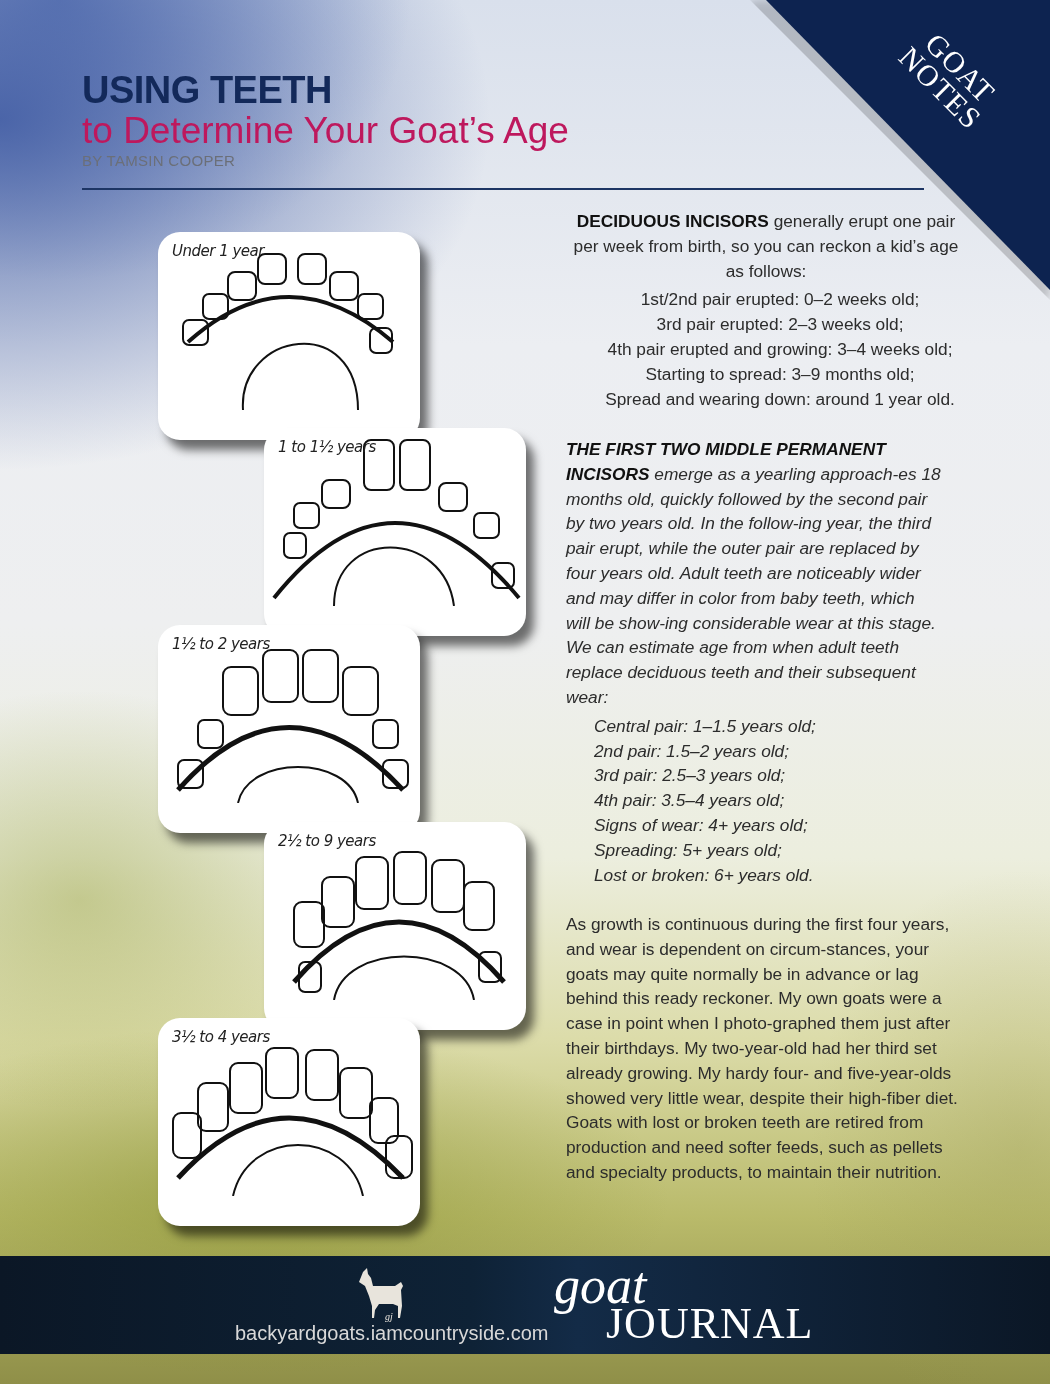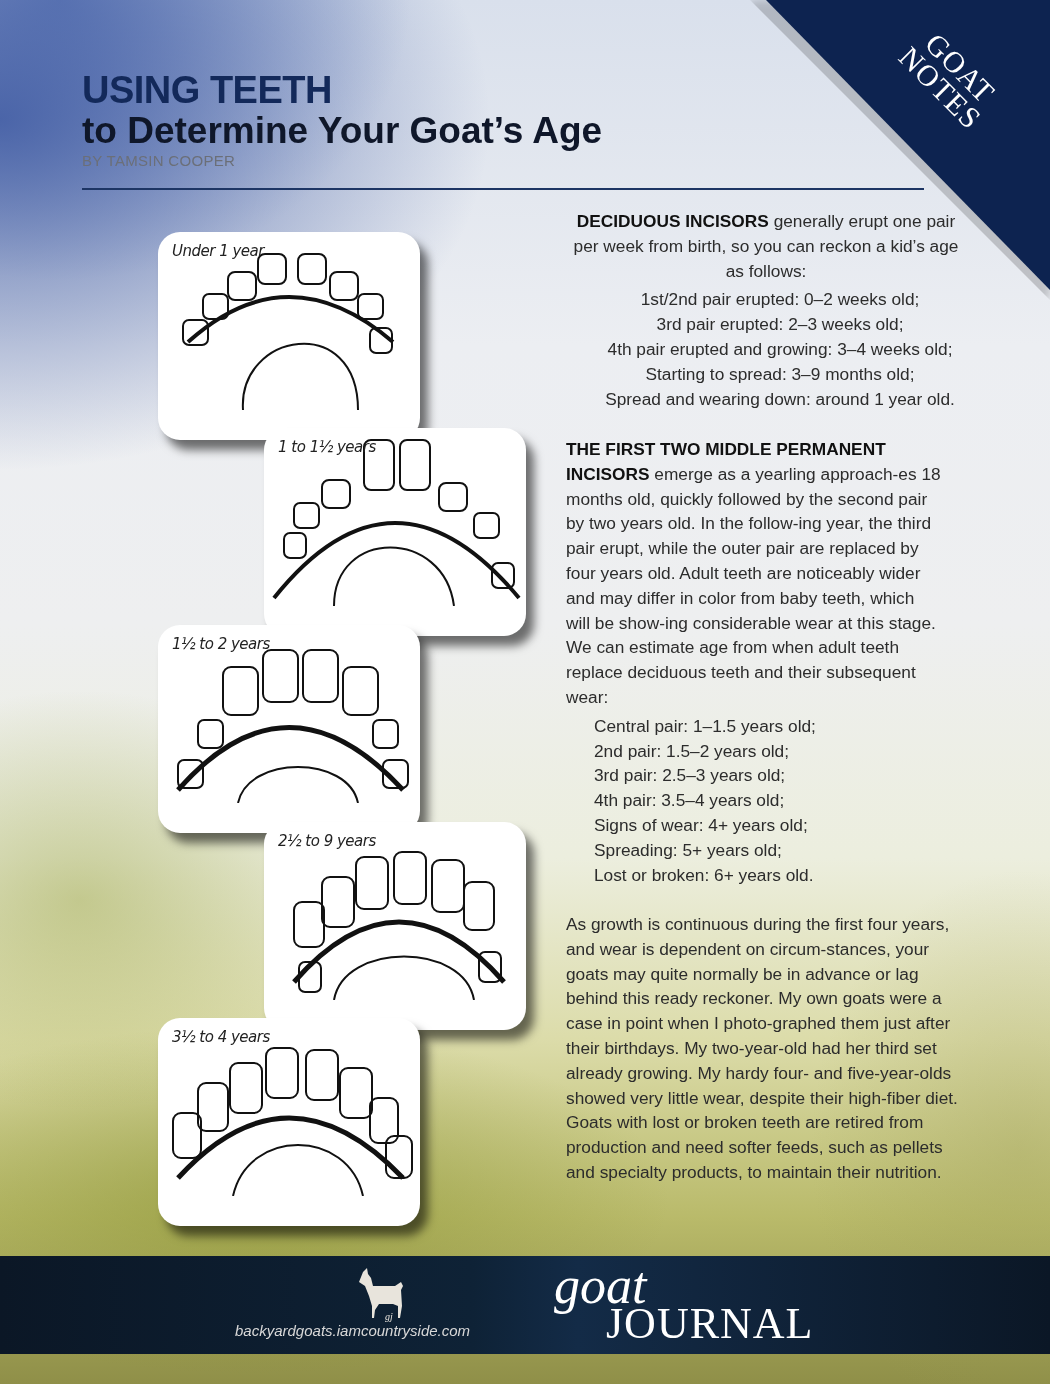--- a/index.html
+++ b/index.html
@@ -34,21 +34,21 @@
     position: absolute; top: 50px; right: 30px; width: 140px;
     transform: rotate(45deg); transform-origin: center;
     text-align: center; color: #fff;
     font-family: "Liberation Serif", serif; font-size: 30px; line-height: 28px; letter-spacing: 1px;
   }
   .header { position: absolute; left: 82px; top: 70px; }
   .title-main {
     font-weight: bold; font-size: 38px; color: #13295a; letter-spacing: -0.5px; line-height: 40px;
   }
   .title-sub {
-    font-size: 37px; color: #0f172a; line-height: 42px; font-weight: bold;
+    font-size: 37px; color: #be185d; line-height: 42px; font-weight: normal;
   }
   .byline { font-size: 15px; color: #6b6f78; margin-top: 0; letter-spacing: 0.3px; }
   .rule { position: absolute; left: 82px; top: 188px; width: 842px; height: 2px; background: #1d3564; }
 
   .card {
     position: absolute; width: 262px; height: 208px; background: #fff;
     border-radius: 22px; box-shadow: 8px 10px 10px rgba(0,0,0,0.55);
     overflow: hidden;
   }
   .card-label {
@@ -60,21 +60,21 @@
   .col { position: absolute; left: 566px; width: 400px; color: #2c2c2c; font-size: 17.3px; line-height: 24.8px; }
   .col b { color: #111; font-weight: bold; }
   .list { margin: 4px 0 0 28px; padding: 0; list-style: none; }
   .list li { line-height: 24.8px; }
 
   .footer {
     position: absolute; left: 0; top: 1256px; width: 1050px; height: 98px;
     background: linear-gradient(90deg, #0b1726 0%, #0e2236 45%, #132b47 55%, #0b1726 100%);
   }
   .goat-icon { position: absolute; left: 355px; top: 10px; }
-  .footer-url { position: absolute; left: 235px; top: 66px; color: #d8d8d8; font-size: 15px; font-style: italic; }
+  .footer-url { position: absolute; left: 235px; top: 66px; color: #d8d8d8; font-size: 20px; }
   .logo-goat {
     position: absolute; left: 554px; top: 4px; color: #fff; font-style: italic;
     font-family: "Liberation Serif", serif; font-size: 52px; line-height: 52px;
   }
   .logo-journal {
     position: absolute; left: 606px; top: 46px; color: #fff;
     font-family: "Liberation Serif", serif; font-size: 44px; line-height: 44px; letter-spacing: 1px;
   }
 </style>
 </head>
@@ -180,21 +180,21 @@
   <div><b>DECIDUOUS INCISORS</b><span> generally erupt one pair per week from birth, so you can reckon a kid’s age as follows:</span></div>
   <ul class="list">
     <li>1st/2nd pair erupted: 0–2 weeks old;</li>
     <li>3rd pair erupted: 2–3 weeks old;</li>
     <li>4th pair erupted and growing: 3–4 weeks old;</li>
     <li>Starting to spread: 3–9 months old;</li>
     <li>Spread and wearing down: around 1 year old.</li>
   </ul>
 </div>
 
-<div class="col" style="top:437px; width:375px;">
+<div class="col" style="top:437px; width:375px;font-style:italic;">
   <div><b>THE FIRST TWO MIDDLE PERMANENT INCISORS</b><span> emerge as a yearling approach-es 18 months old, quickly followed by the second pair by two years old. In the follow-ing year, the third pair erupt, while the outer pair are replaced by four years old. Adult teeth are noticeably wider and may differ in color from baby teeth, which will be show-ing considerable wear at this stage. We can estimate age from when adult teeth replace deciduous teeth and their subsequent wear:</span></div>
   <ul class="list">
     <li>Central pair: 1–1.5 years old;</li>
     <li>2nd pair: 1.5–2 years old;</li>
     <li>3rd pair: 2.5–3 years old;</li>
     <li>4th pair: 3.5–4 years old;</li>
     <li>Signs of wear: 4+ years old;</li>
     <li>Spreading: 5+ years old;</li>
     <li>Lost or broken: 6+ years old.</li>
   </ul>

